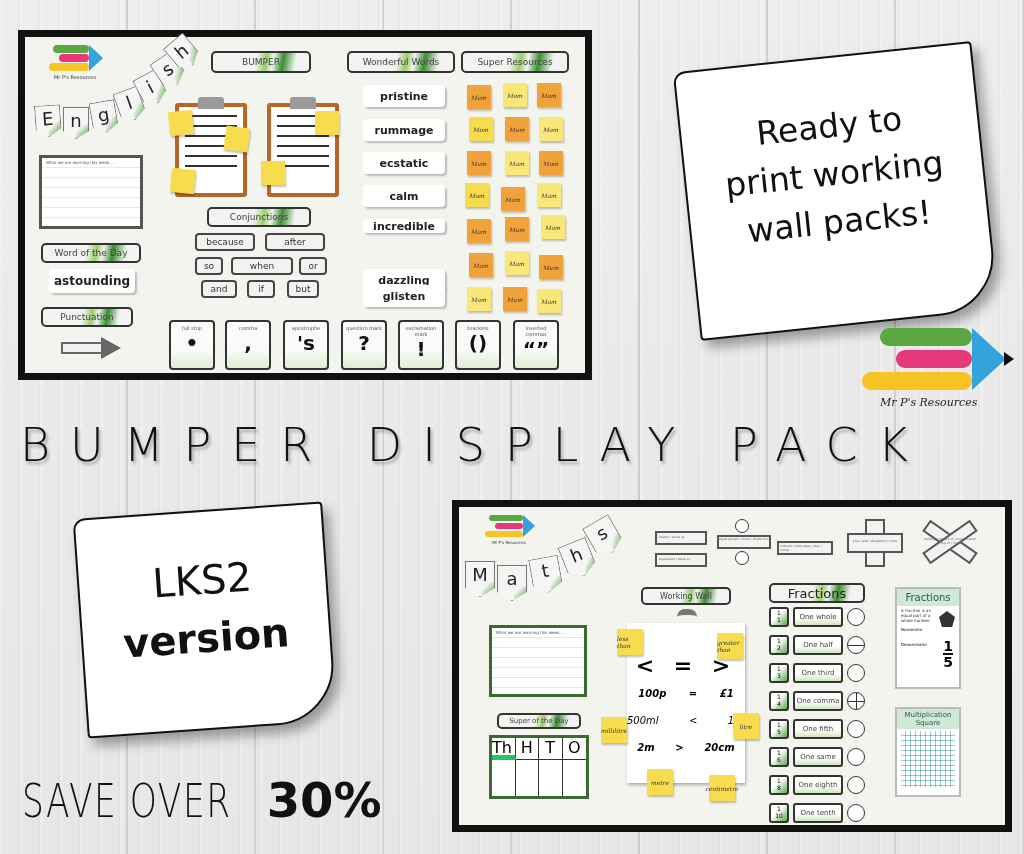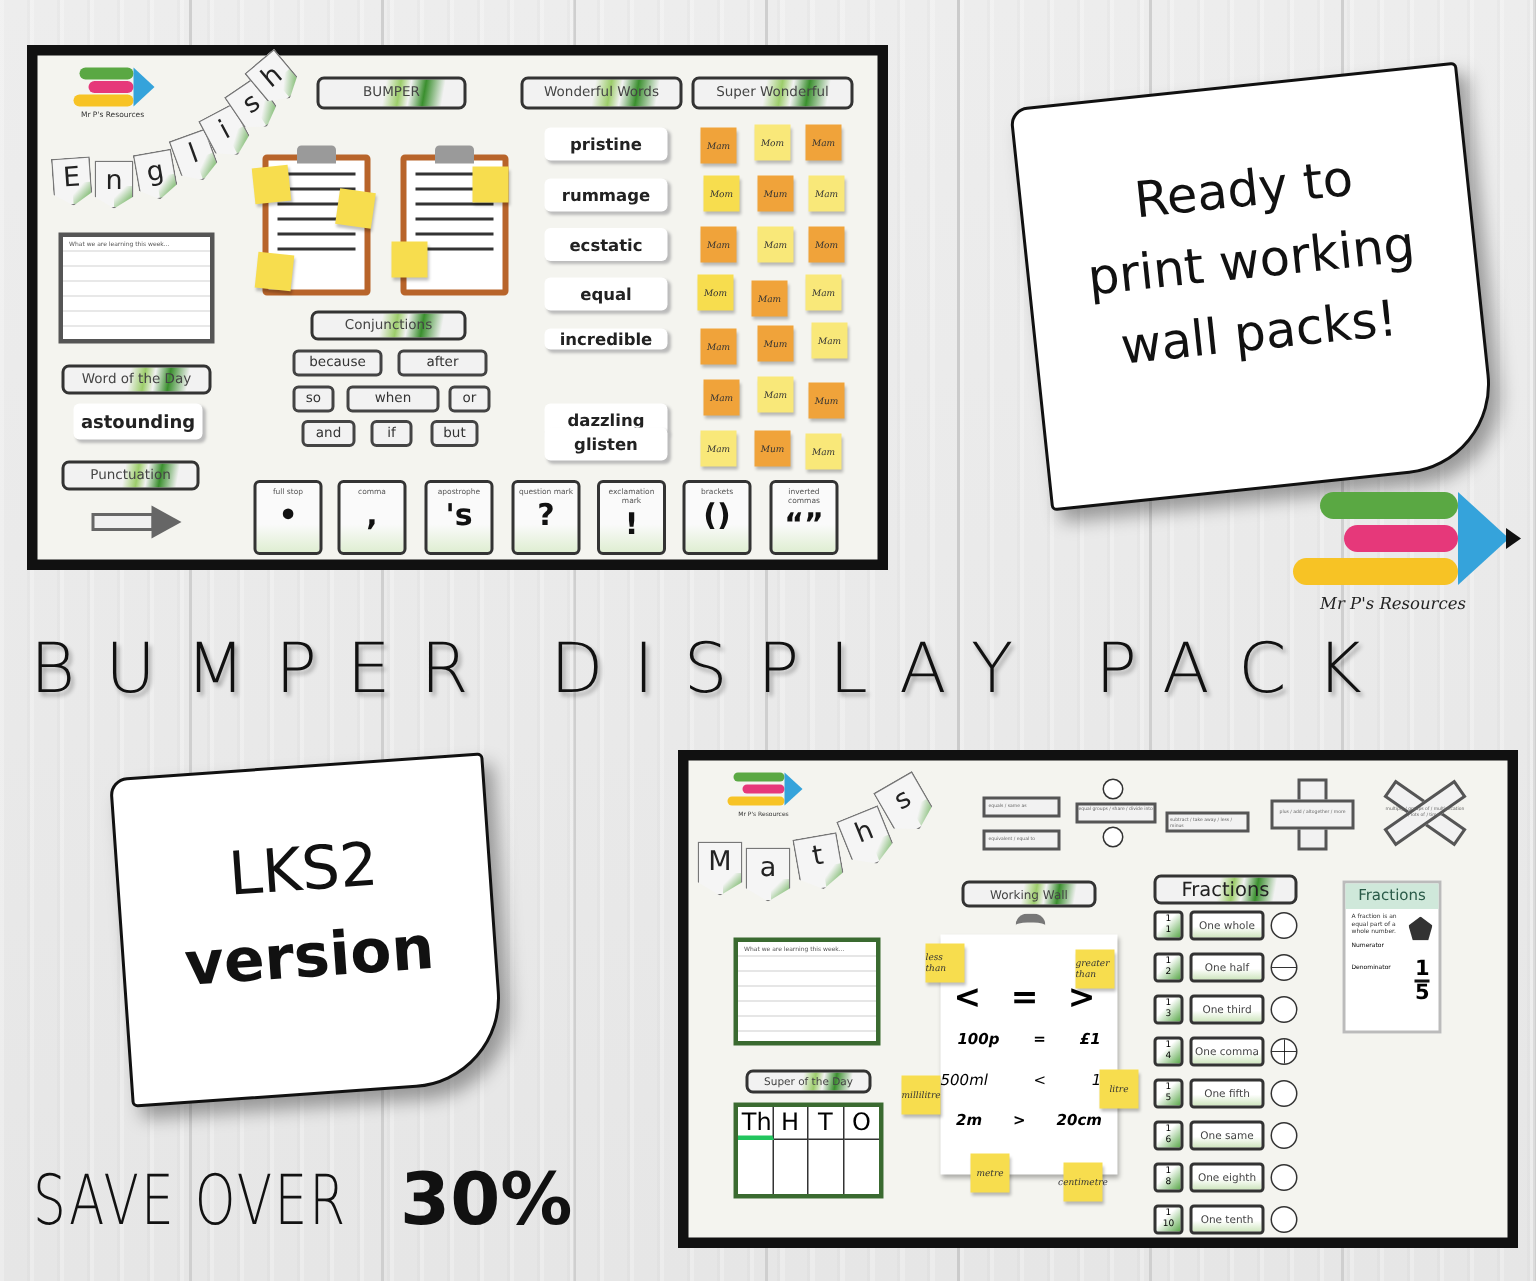--- a/index.html
+++ b/index.html
@@ -129,26 +129,26 @@
     </div>
   <div class="punct" style="left:488px;top:283px">
       <div class="lbl">inverted commas</div>
       <div class="sym">“”</div>
     </div>
 
   <div class="hdr" style="left:322px;top:14px;width:108px;height:22px">Wonderful Words</div>
   <div class="word" style="left:338px;top:48px;width:82px;height:22px">pristine</div>
   <div class="word" style="left:338px;top:82px;width:82px;height:22px">rummage</div>
   <div class="word" style="left:338px;top:115px;width:82px;height:22px">ecstatic</div>
-  <div class="word" style="left:338px;top:148px;width:82px;height:22px">equal</div>
+  <div class="word" style="left:338px;top:148px;width:82px;height:22px">calm</div>
   <div class="word" style="left:338px;top:182px;width:82px;height:14px">incredible</div>
   <div class="word" style="left:338px;top:232px;width:82px;height:22px">dazzling</div>
   <div class="word" style="left:338px;top:248px;width:82px;height:22px">glisten</div>
 
-  <div class="hdr" style="left:436px;top:14px;width:108px;height:22px">Super Wonderful</div>
+  <div class="hdr" style="left:436px;top:14px;width:108px;height:22px">Super Resources</div>
   <div class="abs" style="left:440px;top:46px;width:100px;height:232px">
     <div class="sticky o" style="left:2px;top:2px">Mam</div>
     <div class="sticky ly" style="left:38px;top:0px">Mom</div>
     <div class="sticky o" style="left:72px;top:0px">Mam</div>
     <div class="sticky y" style="left:4px;top:34px">Mom</div>
     <div class="sticky o" style="left:40px;top:34px">Mum</div>
     <div class="sticky ly" style="left:74px;top:34px">Mam</div>
     <div class="sticky o" style="left:2px;top:68px">Mam</div>
     <div class="sticky ly" style="left:40px;top:68px">Mam</div>
     <div class="sticky o" style="left:74px;top:68px">Mom</div>
@@ -225,21 +225,21 @@
     <div style="position:absolute;left:4px;top:20px;width:58px;height:14px;border:2px solid #555;background:#f2f2f2;transform:rotate(35deg)"></div>
     <div style="position:absolute;left:4px;top:20px;width:58px;height:14px;border:2px solid #555;background:#f2f2f2;transform:rotate(-35deg)"></div>
     <div style="position:absolute;left:6px;top:22px;width:54px;font-size:3px;color:#666;text-align:center">multiply / groups of / multiplication / lots of / times</div>
   </div>
 
   <div class="abs" style="left:30px;top:118px;width:98px;height:72px;border:3px solid #3a6a30;background:repeating-linear-gradient(#fff 0 9px,#e6e6e6 9px 10px)">
     <div style="font-size:4px;color:#555;padding:2px 4px">What we are learning this week...</div>
   </div>
   <div class="hdr" style="left:38px;top:206px;width:84px;height:16px;font-size:7px">Super of the Day</div>
   <div class="abs" style="left:30px;top:228px;width:100px;height:64px;border:3px solid #3a6a30;background:#fff;display:grid;grid-template-columns:repeat(4,1fr);grid-template-rows:22px 1fr">
-    <div style="border-right:1px solid #333;border-bottom:3px solid #22c55e;font-size:16px;text-align:right">Th</div>
+    <div style="border-right:1px solid #333;border-bottom:5px solid #22c55e;font-size:16px;text-align:left">Th</div>
     <div style="border-right:1px solid #333;border-bottom:1px solid #333;font-size:16px;text-align:center">H</div>
     <div style="border-right:1px solid #333;border-bottom:1px solid #333;font-size:16px;text-align:center">T</div>
     <div style="border-bottom:1px solid #333;font-size:16px;text-align:center">O</div>
     <div style="border-right:1px solid #333"></div>
       <div style="border-right:1px solid #333"></div>
       <div style="border-right:1px solid #333"></div>
       <div></div>
   </div>
 
   <div class="hdr" style="left:182px;top:80px;width:90px;height:18px;font-size:8px">Working Wall</div>
@@ -318,13 +318,17 @@
     <div style="font-size:4px;color:#333;padding:2px 4px;width:40px">A fraction is an equal part of a whole number.</div>
     <div style="position:absolute;right:4px;top:22px;width:16px;height:16px;background:#333;clip-path:polygon(50% 0,100% 38%,82% 100%,18% 100%,0 38%)"></div>
     <div style="font-size:4px;padding:2px 4px">Numerator</div>
     <div style="font-size:4px;padding:8px 4px 0">Denominator</div>
     <div style="position:absolute;right:6px;top:50px;font-size:14px;font-weight:bold;text-align:center;line-height:14px">
         <div>1</div>
         <div style="border-top:2px solid #111">5</div>
       </div>
   </div>
 
+  <div class="abs" style="left:436px;top:200px;width:66px;height:90px;border:2px solid #bbb;background:#fff">
+    <div style="background:#cfe8da;font-size:7px;color:#2a5a48;text-align:center;padding:2px 0">Multiplication Square</div>
+    <div style="margin:2px 4px;height:56px;background:repeating-linear-gradient(90deg,#fff 0 4px,#9cc 4px 5px),repeating-linear-gradient(#fff 0 4px,#9cc 4px 5px);background-blend-mode:multiply"></div>
+  </div>
 </div>
 
 </body></html>

